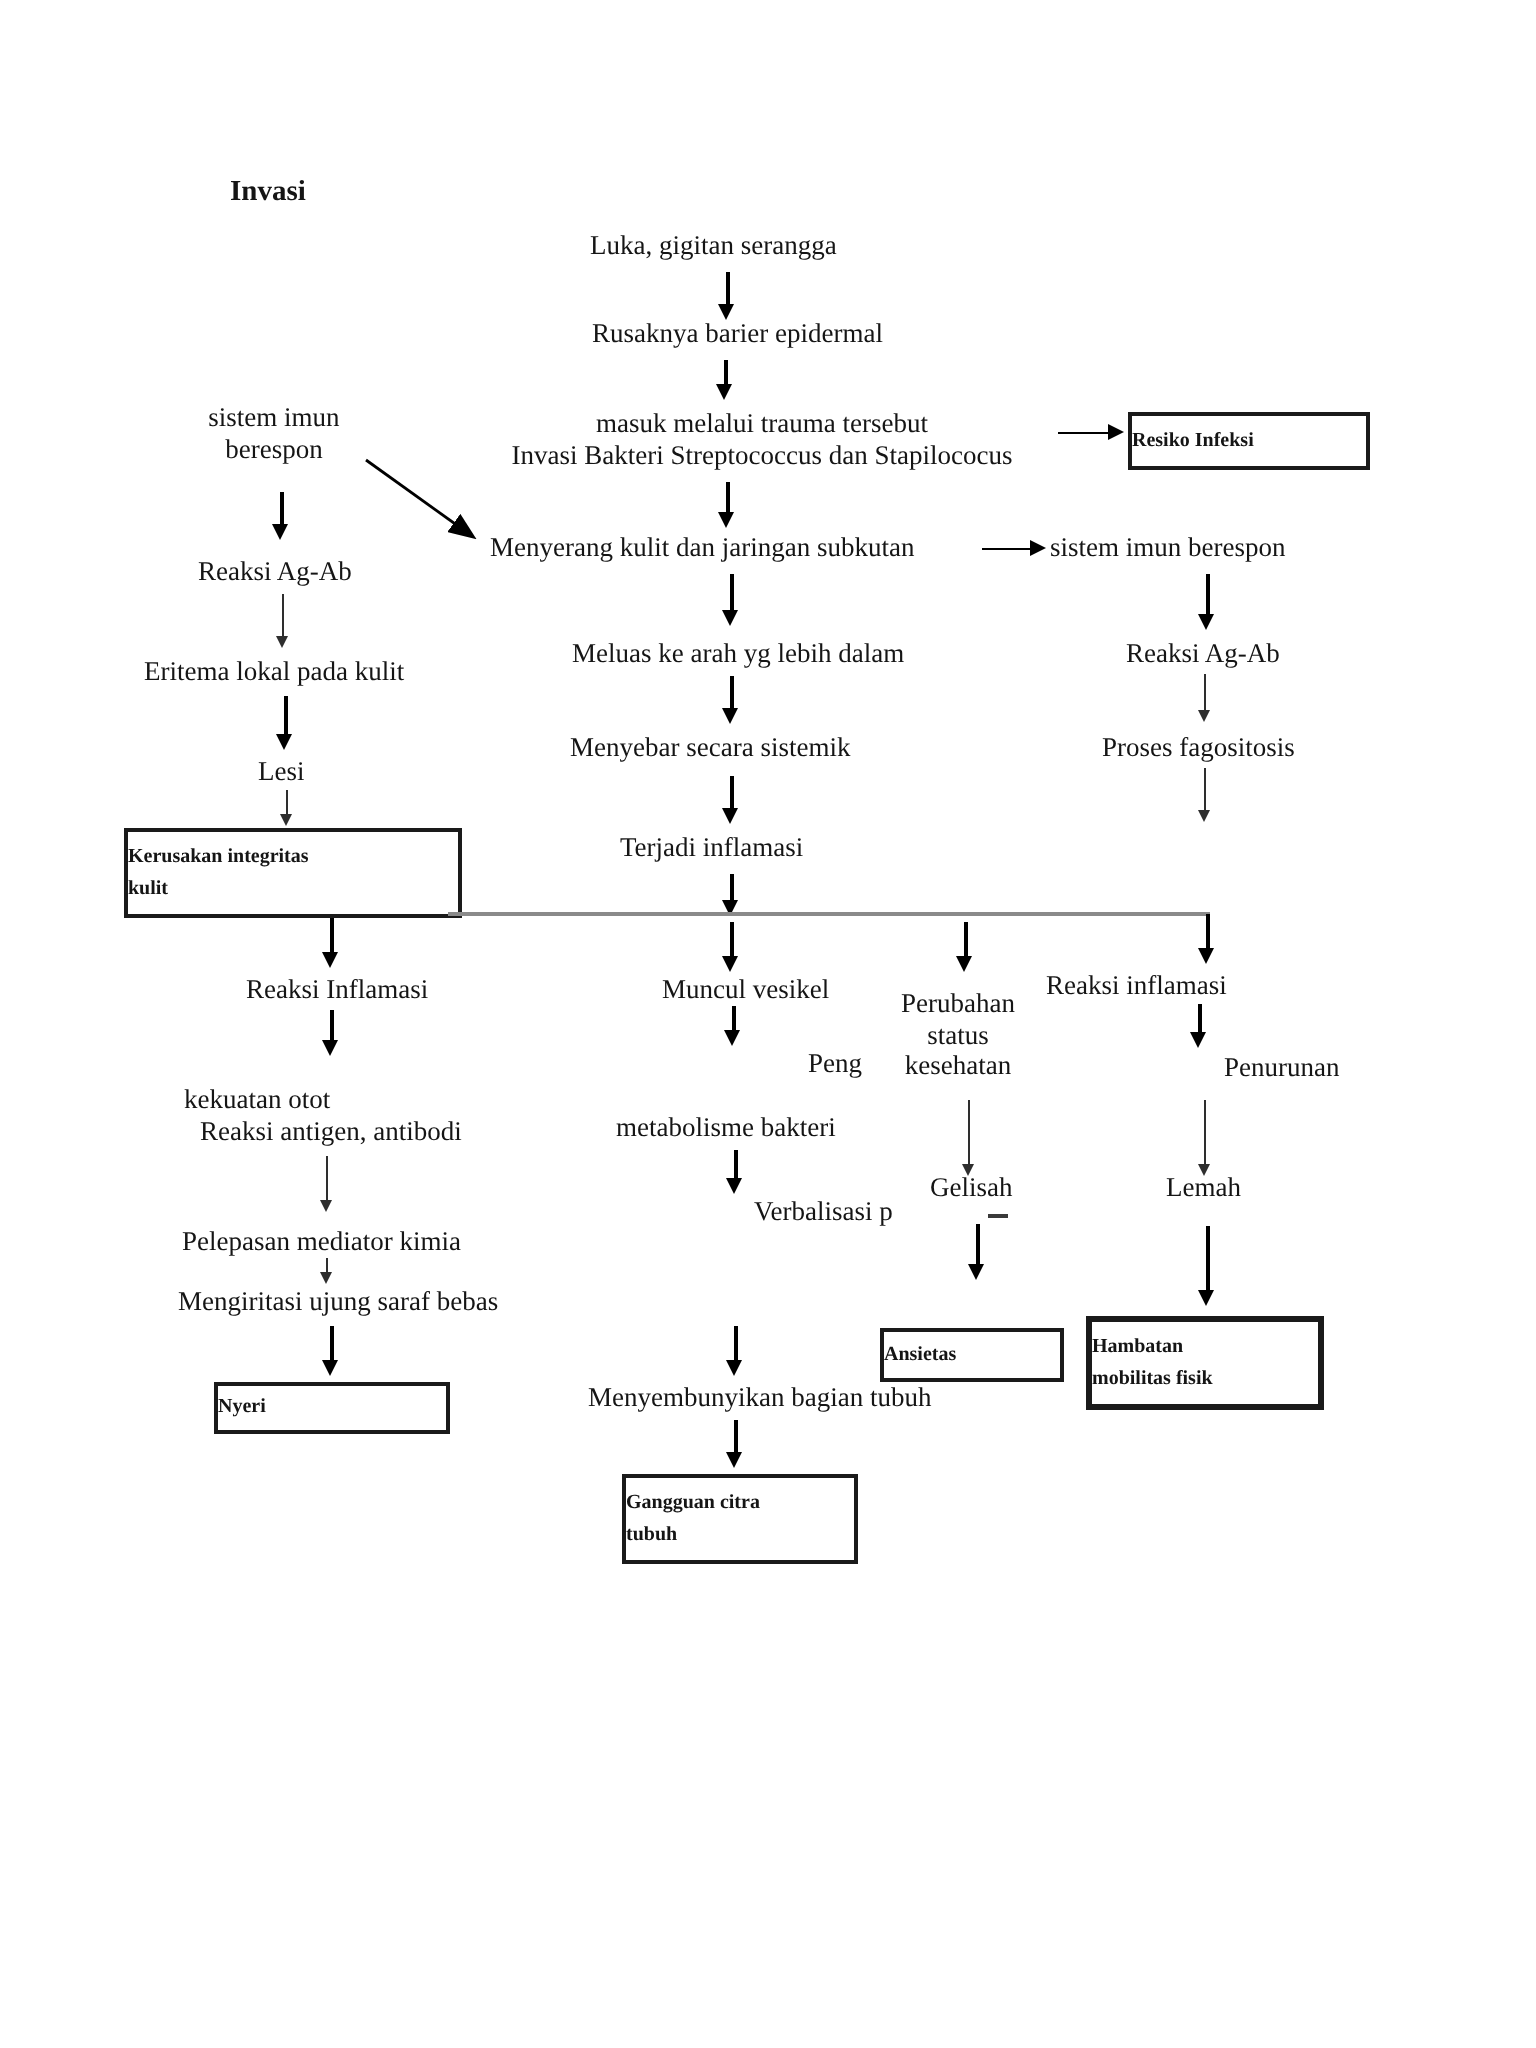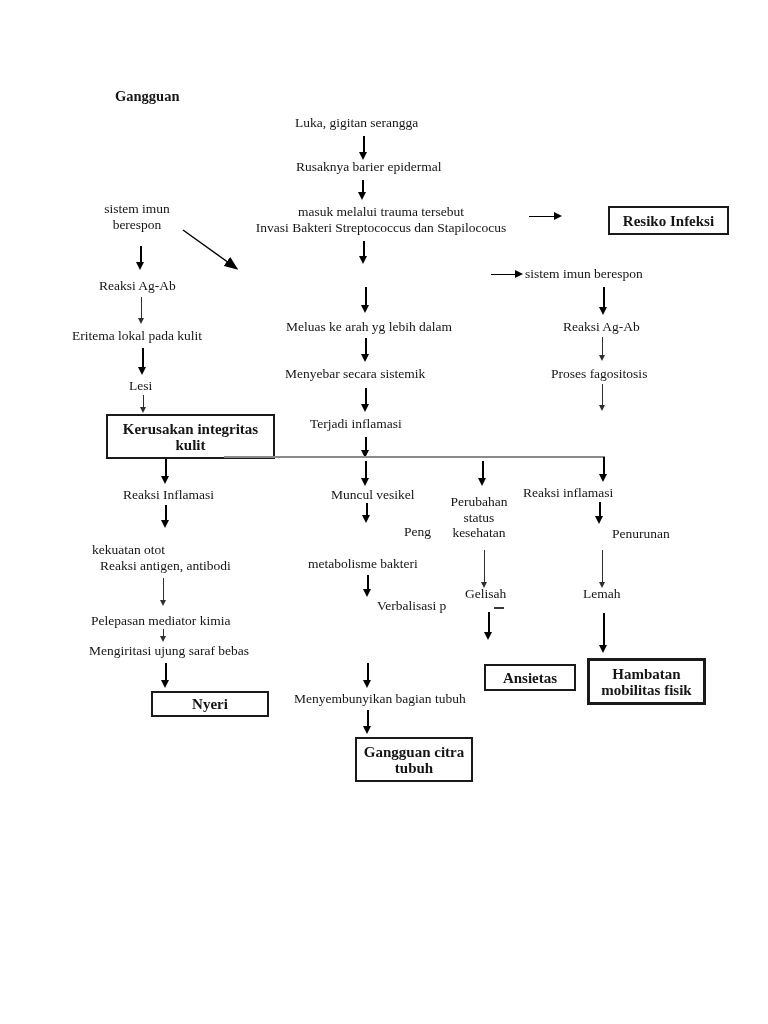--- a/index.html
+++ b/index.html
@@ -3,21 +3,21 @@
 <meta charset="utf-8">
 <style>
   html,body{margin:0;padding:0;background:#fff;}
   #page{position:relative;width:768px;height:1024px;background:#fff;overflow:hidden;
         font-family:"Liberation Serif","DejaVu Serif",serif;color:#151515;}
   .t{position:absolute;font-size:13.5px;line-height:16px;white-space:nowrap;}
   .c{text-align:center;white-space:normal;}
   .c > div{white-space:nowrap;}
   .title{font-size:14.5px;font-weight:bold;}
   .box{position:absolute;border:2px solid #1a1a1a;background:#fff;display:flex;flex-direction:column;
-       align-items:center;justify-content:center;text-align:center;font-weight:bold;font-size:15px;line-height:16px;margin-left:44px;}
+       align-items:flex-start;justify-content:center;text-align:center;font-weight:bold;font-size:10px;line-height:16px;}
   .box.thick{border-width:3px;}
   
   .av{position:absolute;width:11px;}
   .av::before{content:"";position:absolute;left:50%;top:0;bottom:6px;width:2px;margin-left:-1px;background:#000;}
   .av::after{content:"";position:absolute;left:50%;bottom:0;margin-left:-4.5px;width:0;height:0;
              border-left:4.5px solid transparent;border-right:4.5px solid transparent;border-top:8px solid #000;}
   .av.thin::before{width:1px;margin-left:-.5px;background:#2e2e2e;}
   .av.thin::after{margin-left:-3.5px;border-left-width:3.5px;border-right-width:3.5px;border-top-width:6px;border-top-color:#2e2e2e;}
   
   .ah{position:absolute;height:11px;}
@@ -25,21 +25,21 @@
   .ah::after{content:"";position:absolute;right:0;top:50%;margin-top:-4.5px;width:0;height:0;
              border-top:4.5px solid transparent;border-bottom:4.5px solid transparent;border-left:8px solid #000;}
   .hline{position:absolute;background:#8a8a8a;}
   .dash{position:absolute;background:#3a3a3a;}
 </style>
 </head>
 <body>
 
 <div id="page">
 
-  <div class="t title" style="left:115px;top:88px">Gangguan</div>
+  <div class="t title" style="left:115px;top:88px">Invasi</div>
 
   <div class="t" style="left:295px;top:115px">Luka, gigitan serangga</div>
   <div class="av" style="left:358px;top:136px;height:24px"></div>
   <div class="t" style="left:296px;top:159px">Rusaknya barier epidermal</div>
   <div class="av" style="left:357px;top:180px;height:20px"></div>
 
   <div class="t c" style="left:235px;top:204px;width:292px">
     <div>masuk melalui trauma tersebut</div>
     <div>Invasi Bakteri Streptococcus dan Stapilococus</div>
   </div>
@@ -56,20 +56,21 @@
   <svg style="position:absolute;left:180px;top:227px" width="70" height="52">
     <defs>
       <marker id="ahead" markerWidth="10" markerHeight="8" refX="8" refY="4" orient="auto">
         <path d="M0,0 L10,4 L0,8 z" fill="#000"></path>
       </marker>
     </defs>
     <line x1="3" y1="3" x2="56" y2="41" stroke="#000" stroke-width="1.4" marker-end="url(#ahead)"></line>
   </svg>
 
   <div class="av" style="left:358px;top:241px;height:23px"></div>
+  <div class="t" style="left:245px;top:266px">Menyerang kulit dan jaringan subkutan</div>
   <div class="ah" style="left:491px;top:269px;width:32px"></div>
   <div class="t" style="left:525px;top:266px">sistem imun berespon</div>
 
   <div class="t" style="left:99px;top:278px">Reaksi Ag-Ab</div>
   <div class="av thin" style="left:136px;top:297px;height:27px"></div>
   <div class="t" style="left:72px;top:328px">Eritema lokal pada kulit</div>
   <div class="av" style="left:137px;top:348px;height:27px"></div>
   <div class="t" style="left:129px;top:378px">Lesi</div>
   <div class="av thin" style="left:138px;top:395px;height:18px"></div>
   <div class="box" style="left:62px;top:414px;width:165px;height:41px">

